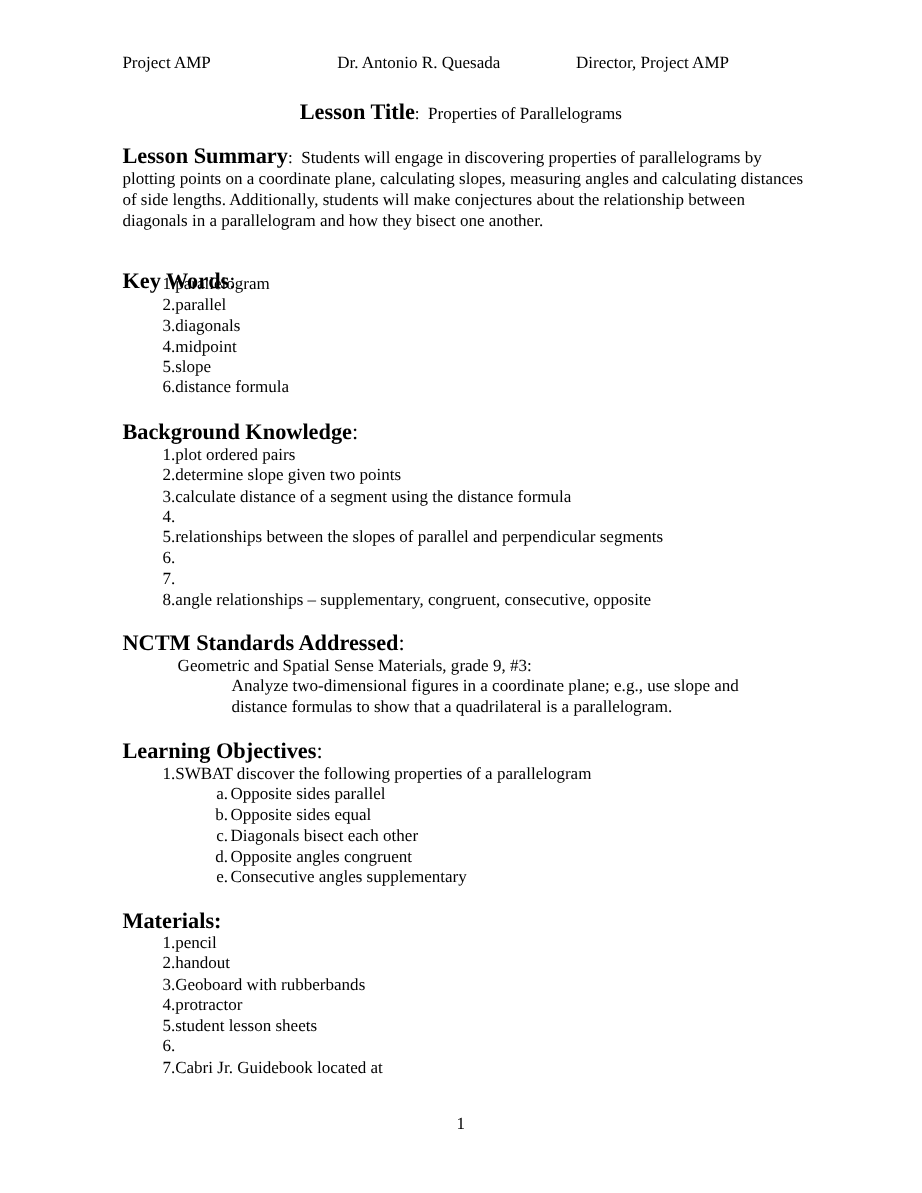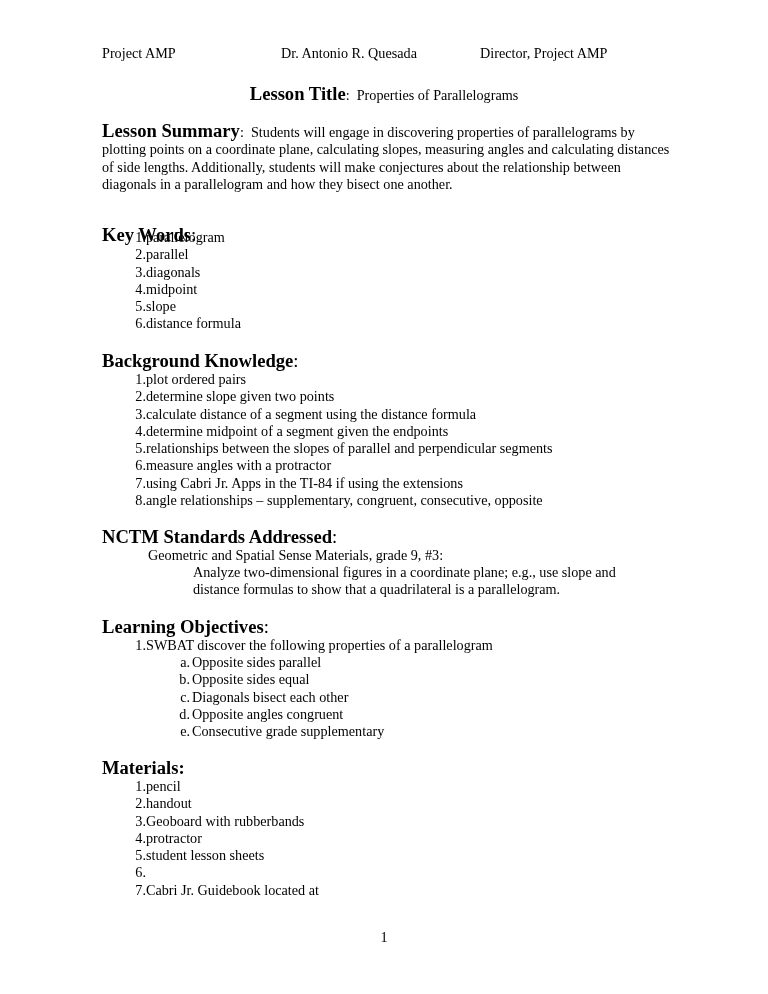--- a/index.html
+++ b/index.html
@@ -81,33 +81,30 @@
   <li>
       <span class="num">2.</span>
       <span class="txt">determine slope given two points</span>
     </li>
   <li>
       <span class="num">3.</span>
       <span class="txt">calculate distance of a segment using the distance formula</span>
     </li>
   <li>
       <span class="num">4.</span>
-      <span class="txt">determine midpoint of a segment given the endpoints</span>
     </li>
   <li>
       <span class="num">5.</span>
       <span class="txt">relationships between the slopes of parallel and perpendicular segments</span>
     </li>
   <li>
       <span class="num">6.</span>
-      <span class="txt">measure angles with a protractor</span>
     </li>
   <li>
       <span class="num">7.</span>
-      <span class="txt">using Cabri Jr. Apps in the TI-84 if using the extensions</span>
     </li>
   <li>
       <span class="num">8.</span>
       <span class="txt">angle relationships – supplementary, congruent, consecutive, opposite</span>
     </li>
 </ul>
 
 <div class="abs h" style="left:102px; top:526px;">
   <span>NCTM Standards Addressed</span><span style="font-weight:normal">:</span>
 </div>
@@ -136,21 +133,21 @@
   <li>
       <span class="num">c.</span>
       <span class="txt">Diagonals bisect each other</span>
     </li>
   <li>
       <span class="num">d.</span>
       <span class="txt">Opposite angles congruent</span>
     </li>
   <li>
       <span class="num">e.</span>
-      <span class="txt">Consecutive grade supplementary</span>
+      <span class="txt">Consecutive angles supplementary</span>
     </li>
 </ul>
 
 <div class="abs h" style="left:102px; top:757px;">Materials:</div>
 <ul class="abs list" style="top:778px; width:400px;">
   <li>
       <span class="num">1.</span>
       <span class="txt">pencil</span>
     </li>
   <li>

